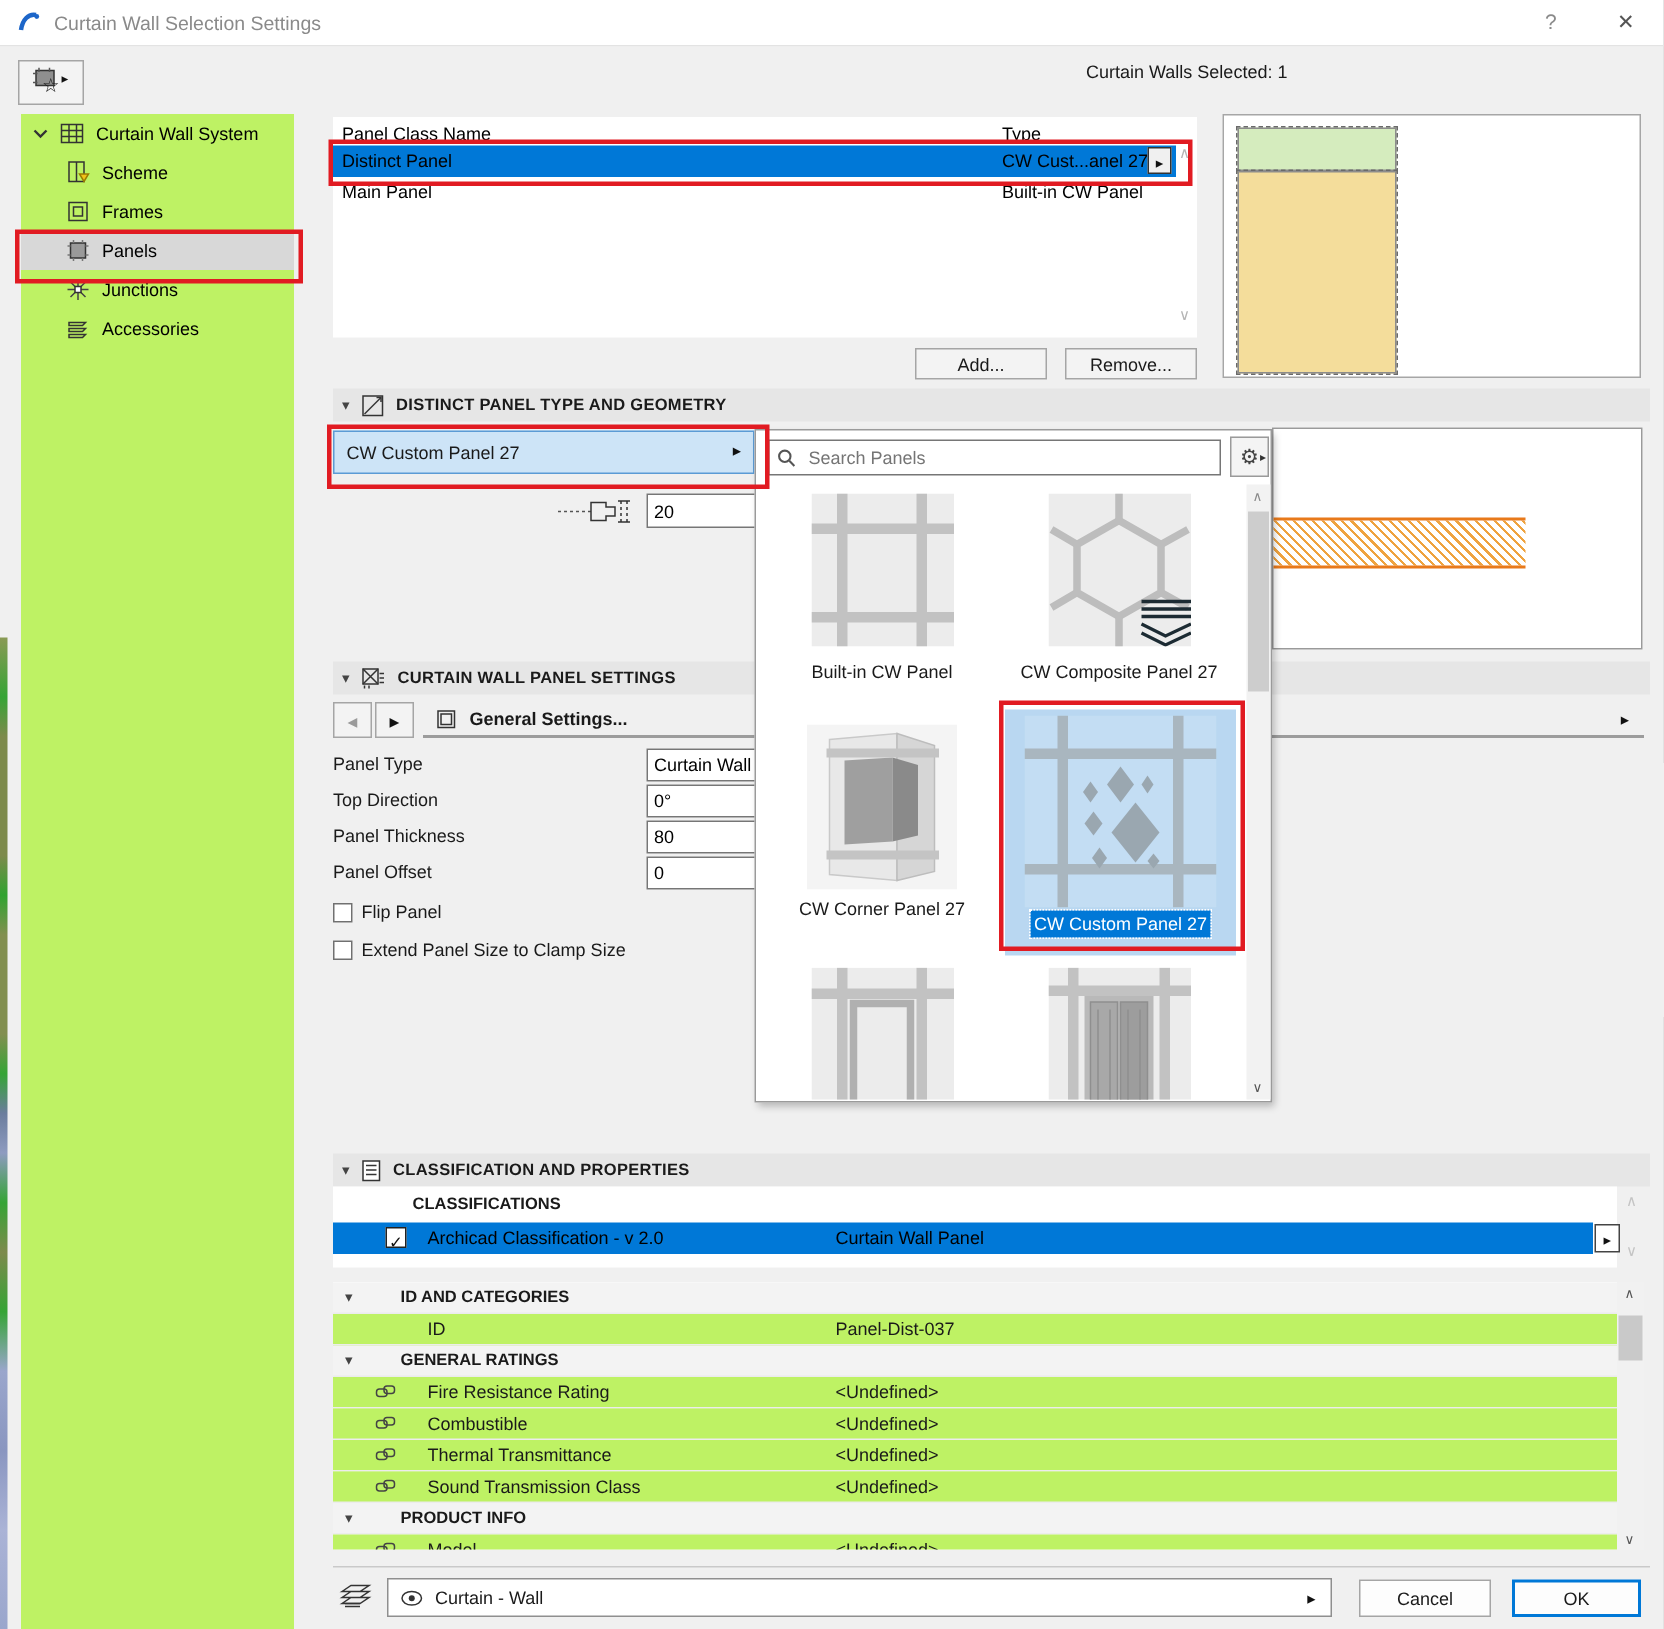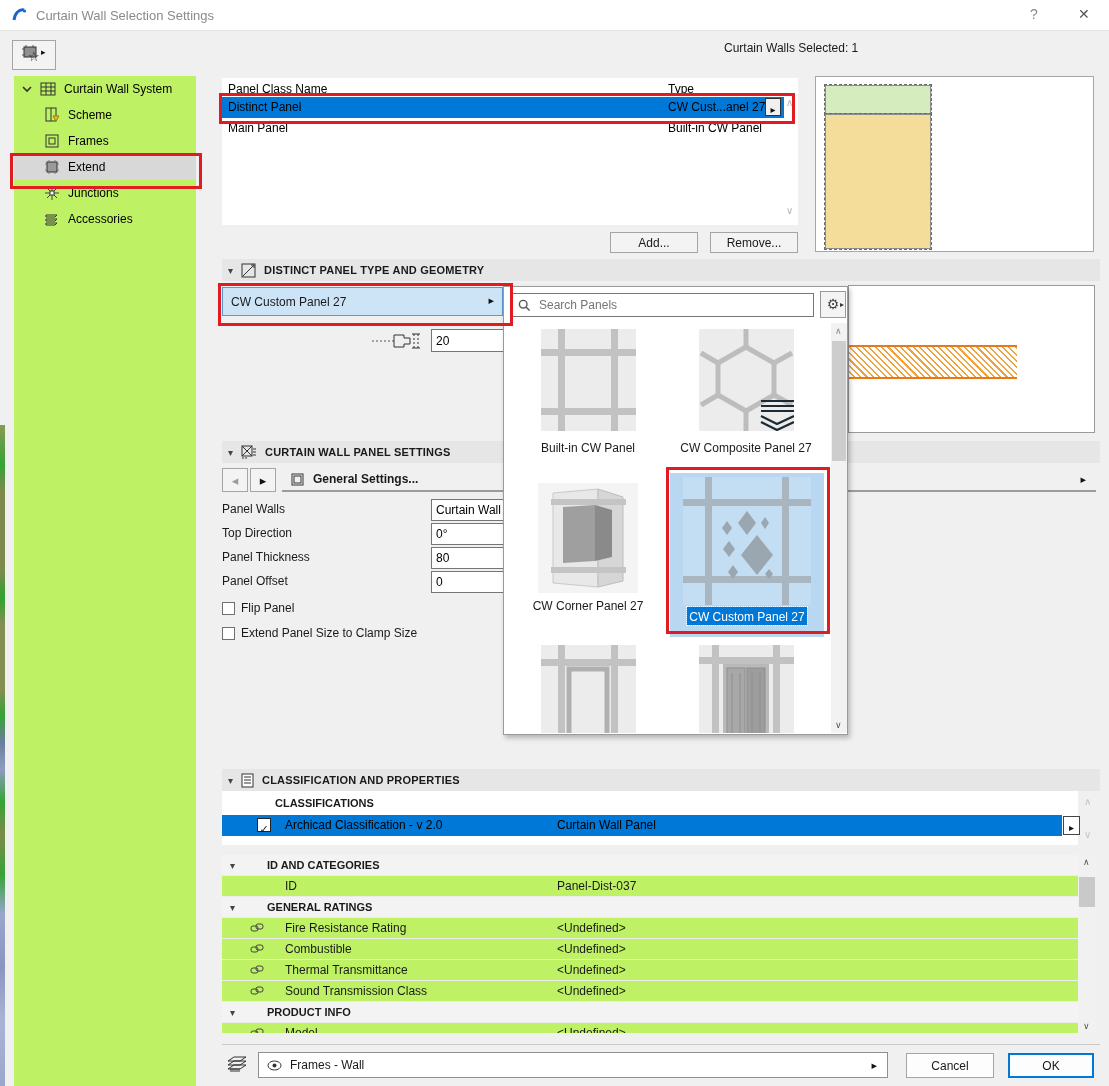--- a/index.html
+++ b/index.html
@@ -89,21 +89,21 @@
         </span>
       <span>Frames</span>
     </div>
     <div class="treerow" style="padding-left:30px;background:#d8d8d8;">
       <span>
           <svg width="16" height="16" viewBox="0 0 16 16">
             <rect x="3" y="3" width="10" height="10" fill="#9a9a9a" stroke="#333"></rect>
             <path d="M1 5h2M1 11h2M5 1v2M11 1v2M13 5h2M13 11h2M5 13v2M11 13v2" stroke="#777"></path>
           </svg>
         </span>
-      <span>Extend</span>
+      <span>Panels</span>
     </div>
     <div class="treerow" style="padding-left:30px;">
       <span>
           <svg width="16" height="16" viewBox="0 0 16 16">
             <path d="M3 3l10 10M13 3L3 13M8 1v14M1 8h14" stroke="#444"></path>
             <rect x="6" y="6" width="4" height="4" fill="#fff" stroke="#333"></rect>
           </svg>
         </span>
       <span>Junctions</span>
     </div>
@@ -201,21 +201,21 @@
     <span>
         <svg width="15" height="15" viewBox="0 0 15 15">
           <rect x="2" y="2" width="11" height="11" fill="none" stroke="#333"></rect>
           <rect x="4" y="4" width="7" height="7" fill="none" stroke="#333"></rect>
         </svg>
       </span>
     <span class="txt b">General Settings...</span>
     <span style="position:absolute;right:10px;font-size:11px;color:#111;">▸</span>
   </div>
 
-  <span class="r txt" style="left:222px;top:502px;">Panel Walls</span>
+  <span class="r txt" style="left:222px;top:502px;">Panel Type</span>
   <div class="r field" style="left:431px;top:499px;width:100px;height:22px;">
       <span>Curtain Wall</span>
     </div>
   <span class="r txt" style="left:222px;top:526px;">Top Direction</span>
   <div class="r field" style="left:431px;top:523px;width:100px;height:22px;">
       <span>0°</span>
     </div>
   <span class="r txt" style="left:222px;top:550px;">Panel Thickness</span>
   <div class="r field" style="left:431px;top:547px;width:100px;height:22px;">
       <span>80</span>
@@ -442,21 +442,21 @@
         <path d="M4 13h10M4 15h10" stroke="#333"></path>
       </svg>
   </span>
   <div class="r" style="left:258px;top:1052px;width:630px;height:26px;background:#fff;border:1px solid #8f8f8f;box-sizing:border-box;display:flex;align-items:center;gap:8px;padding-left:8px;">
     <span>
         <svg width="15" height="11" viewBox="0 0 15 11">
           <ellipse cx="7.5" cy="5.5" rx="6.5" ry="4.5" fill="none" stroke="#333"></ellipse>
           <circle cx="7.5" cy="5.5" r="2" fill="#333"></circle>
         </svg>
       </span>
-    <span class="txt">Frames - Wall</span>
+    <span class="txt">Curtain - Wall</span>
     <span style="position:absolute;right:10px;font-size:11px;color:#111;">▸</span>
   </div>
   <div class="r btn" style="left:906px;top:1053px;width:88px;height:25px;background:#fdfdfd;">Cancel</div>
   <div class="r btn" style="left:1008px;top:1053px;width:86px;height:25px;background:#fdfdfd;border:2px solid #0078d7;">OK</div>
 
   <div class="r" style="left:0;top:425px;width:5px;height:661px;background:linear-gradient(180deg,#8a9a55 0%,#35a435 6%,#7d8a4c 10%,#7d8a4c 22%,#2fa32f 26%,#828f50 30%,#828f50 40%,#35a435 44%,#6b7d9d 48%,#8e9bc0 52%,#35a435 57%,#7d8a4c 62%,#35a435 68%,#9aa6cc 74%,#8a96c0 82%,#aab3d6 90%,#9aa6cc 100%);"></div>
 
 </div>
 
 </body></html>

